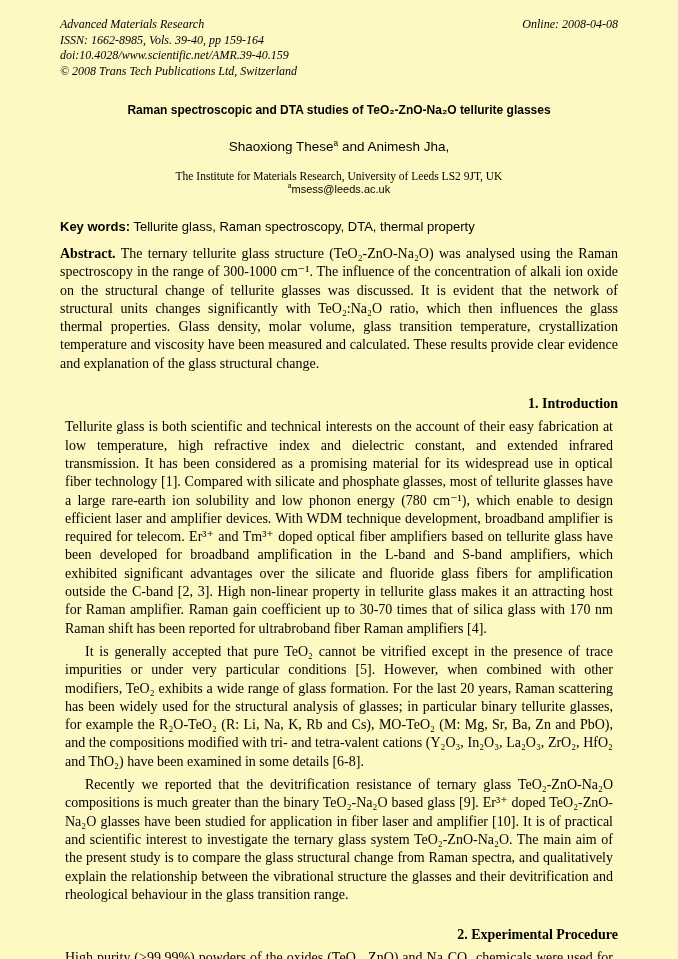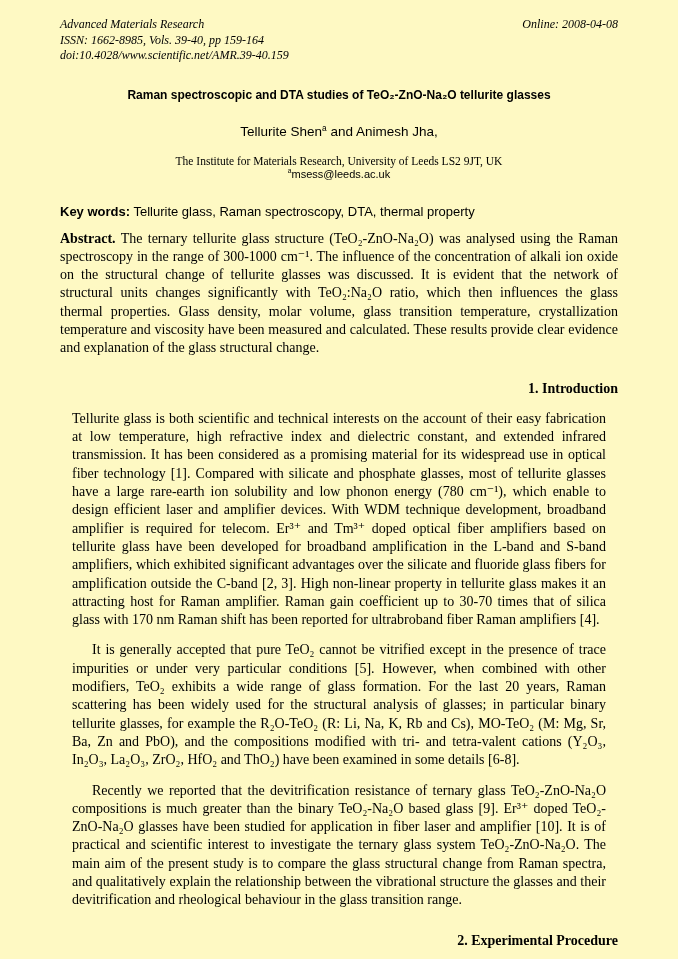--- a/index.html
+++ b/index.html
@@ -76,40 +76,41 @@
   .abstract { margin-top: 10px; }
   .abstract .label { font-weight: bold; }
   .section-heading {
     font-family: "Liberation Serif", "DejaVu Serif", serif;
     font-size: 14px;
     line-height: 18.3px;
     font-weight: bold;
     margin-top: 22px;
     text-align: right;
   }
-  .para { margin: 12px; }
+  .para { margin: 5px; }
   .para.indent { text-indent: 20px; }
 </style>
 </head>
 <body>
 
 <div class="page">
 
   <div class="hdr">
     <div class="hdr-left">
       <div>Advanced Materials Research</div>
       <div>ISSN: 1662-8985, Vols. 39-40, pp 159-164</div>
       <div>doi:10.4028/www.scientific.net/AMR.39-40.159</div>
+      <div>© 2008 Trans Tech Publications Ltd, Switzerland</div>
     </div>
     <div class="hdr-right">Online: 2008-04-08</div>
   </div>
 
   <div class="title">Raman spectroscopic and DTA studies of TeO₂-ZnO-Na₂O tellurite glasses</div>
 
-  <div class="authors"><span>Tellurite Shen</span><sup>a</sup><span> and Animesh Jha,</span></div>
+  <div class="authors"><span>Shaoxiong These</span><sup>a</sup><span> and Animesh Jha,</span></div>
 
   <div class="affiliation">The Institute for Materials Research, University of Leeds LS2 9JT, UK</div>
 
   <div class="email"><sup>a</sup><span>msess@leeds.ac.uk</span></div>
 
   <div class="keywords"><span class="label">Key words:</span><span> Tellurite glass, Raman spectroscopy, DTA, thermal property</span></div>
 
   <p class="serif-text abstract"><span class="label">Abstract.</span><span> The ternary tellurite glass structure (TeO₂-ZnO-Na₂O) was analysed using the Raman spectroscopy in the range of 300-1000 cm⁻¹. The influence of the concentration of alkali ion oxide on the structural change of tellurite glasses was discussed. It is evident that the network of structural units changes significantly with TeO₂:Na₂O ratio, which then influences the glass thermal properties. Glass density, molar volume, glass transition temperature, crystallization temperature and viscosity have been measured and calculated. These results provide clear evidence and explanation of the glass structural change.</span></p>
 
   <div>

